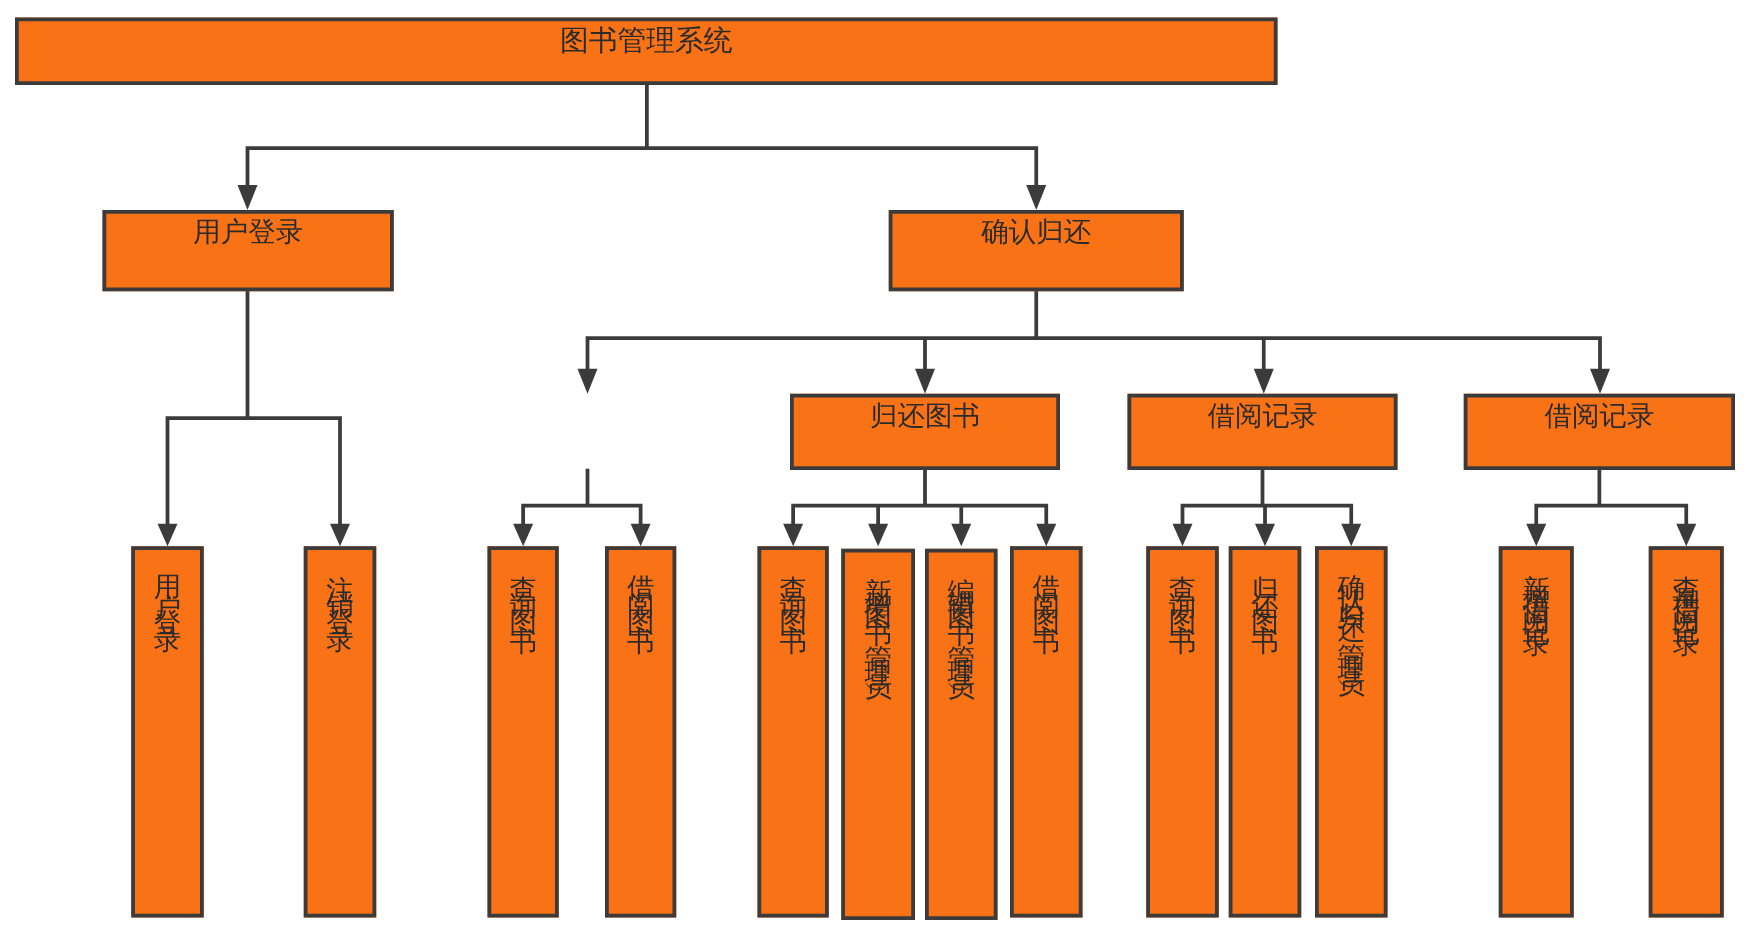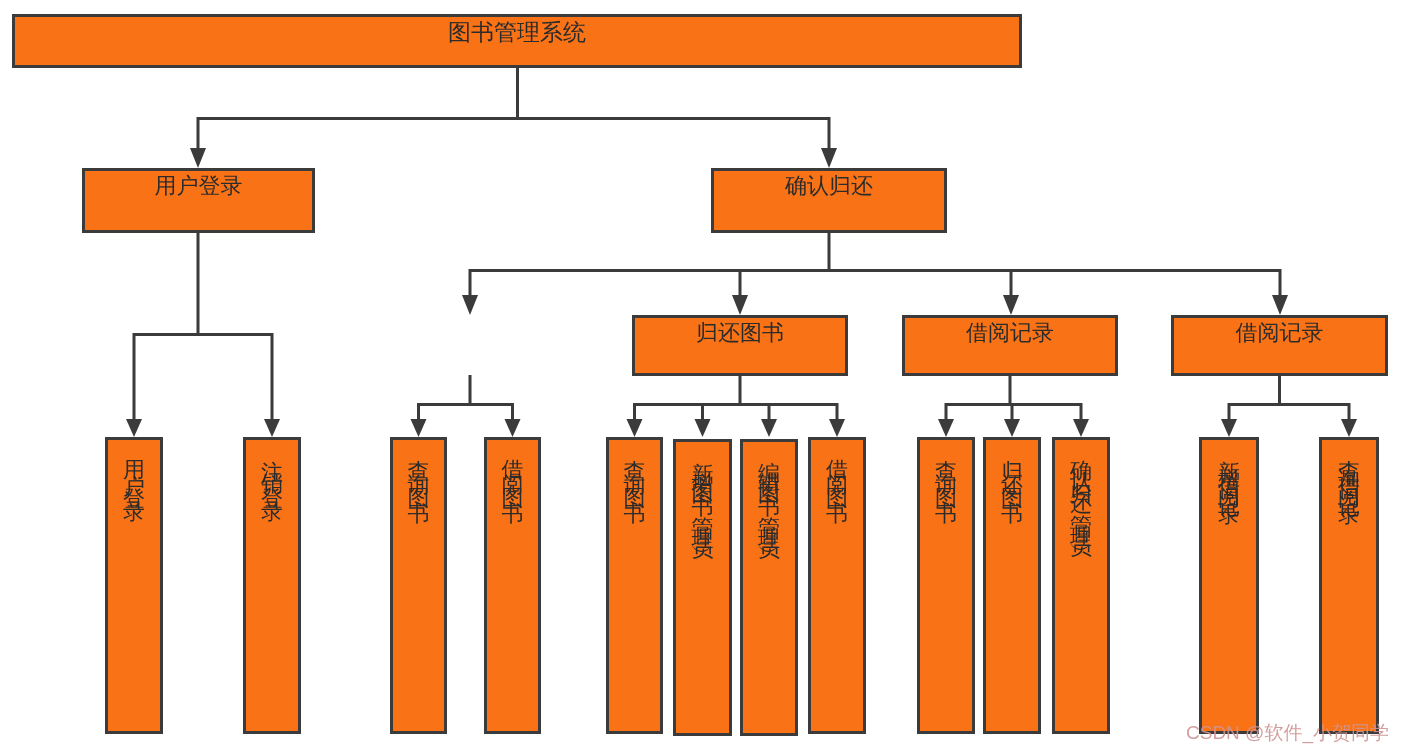--- a/index.html
+++ b/index.html
@@ -125,15 +125,14 @@
     <span class="vtext ls8">确认归还（管理员）</span>
   </div>
 
   <div class="box leaf" style="left:1199px;top:437px;width:60px;height:297px;">
     <span class="vtext ls6">新增借阅记录</span>
   </div>
   <div class="box leaf" style="left:1319px;top:437px;width:60px;height:297px;">
     <span class="vtext ls6">查询借阅记录</span>
   </div>
 
-  <div id="watermark">CSDN @软件_小贺同学</div>
 
 </div>
 
 </body></html>

